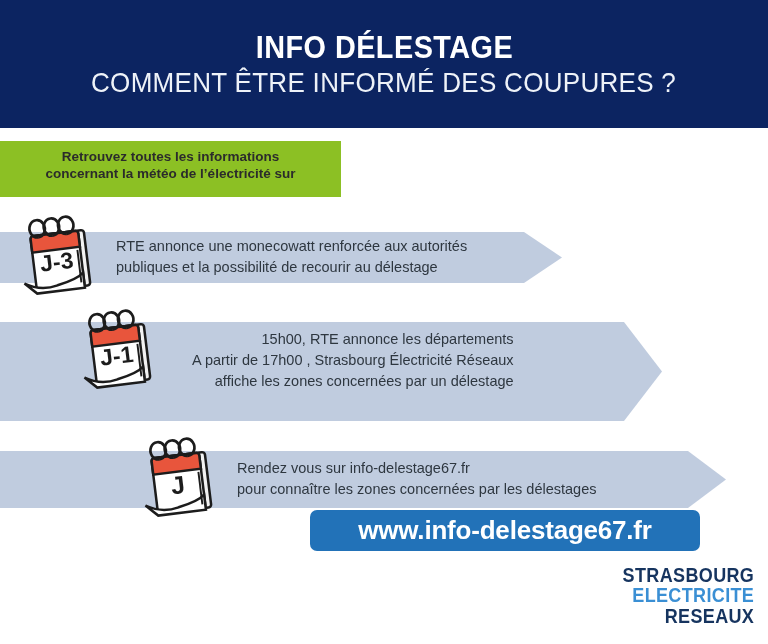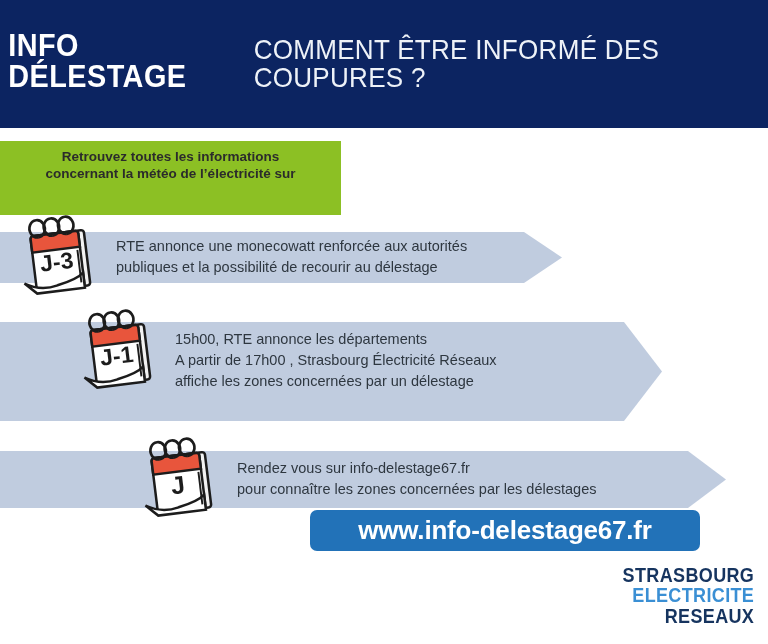--- a/index.html
+++ b/index.html
@@ -9,21 +9,21 @@
     font-family:"Liberation Sans", sans-serif;
     overflow:hidden;
     position:relative;
   }
   #poster{position:relative;width:768px;height:644px;background:#fff;}
 
   
   .header{
     position:absolute;left:0;top:0;width:768px;height:128px;
     background:#0c2461;
-    display:flex;flex-direction:row;align-items:center;justify-content:center;
+    display:flex;flex-direction:column;align-items:center;justify-content:center;
   }
   .header .title{
     color:#ffffff;
     font-weight:bold;
     font-size:31px;
     letter-spacing:0.5px;
     line-height:1;
     margin:0 0 6px 0;
     transform:scaleX(0.93);
   }
@@ -32,21 +32,21 @@
     font-weight:normal;
     font-size:28px;
     letter-spacing:0.3px;
     line-height:1;
     margin:0;
     transform:scaleX(0.93);
   }
 
   
   .promo{
-    position:absolute;left:0;top:141px;width:341px;height:74px;
+    position:absolute;left:0;top:141px;width:341px;height:56px;
     background:#8cc024;
     box-sizing:border-box;
     padding:7px 14px 5px 14px;
     text-align:center;
     color:#253221;
   }
   .promo .l1,.promo .l2{
     font-size:13.5px;font-weight:bold;line-height:17px;color:#2b2b2b;
     white-space:nowrap;
   }
@@ -141,21 +141,21 @@
         </g>
         <line x1="69" y1="46" x2="69" y2="80" stroke="#1c1c1c" stroke-width="2"></line>
         <text x="46" y="64" font-family="Liberation Sans, sans-serif" font-size="24" font-weight="bold" fill="#1c1c1c" text-anchor="middle">J-3</text>
       </g>
     </svg>
   </div>
 
   <div class="row" style="top:322px;height:99px;width:768px;">
     <div class="bar-body" style="width:624px;"></div>
     <div class="bar-tip" style="left:624px;"></div>
-    <div class="rowtext" style="left:175px;top:7px;">
+    <div class="rowtext" style="left:192px;top:7px;text-align:right;">
       <div>15h00, RTE annonce les départements</div>
       <div>A partir de 17h00 , Strasbourg Électricité Réseaux</div>
       <div>affiche les zones concernées par un délestage</div>
     </div>
   </div>
   <div class="calendar" style="left:72px;top:302px;">
     <svg viewBox="0 0 100 100">
       <g transform="rotate(-7 50 52)">
         <rect x="28" y="26" width="50" height="58" rx="3" fill="#f2f2f2" stroke="#1c1c1c" stroke-width="2.6"></rect>
         <rect x="22" y="26" width="50" height="58" rx="3" fill="#ffffff" stroke="#1c1c1c" stroke-width="2.6"></rect>

